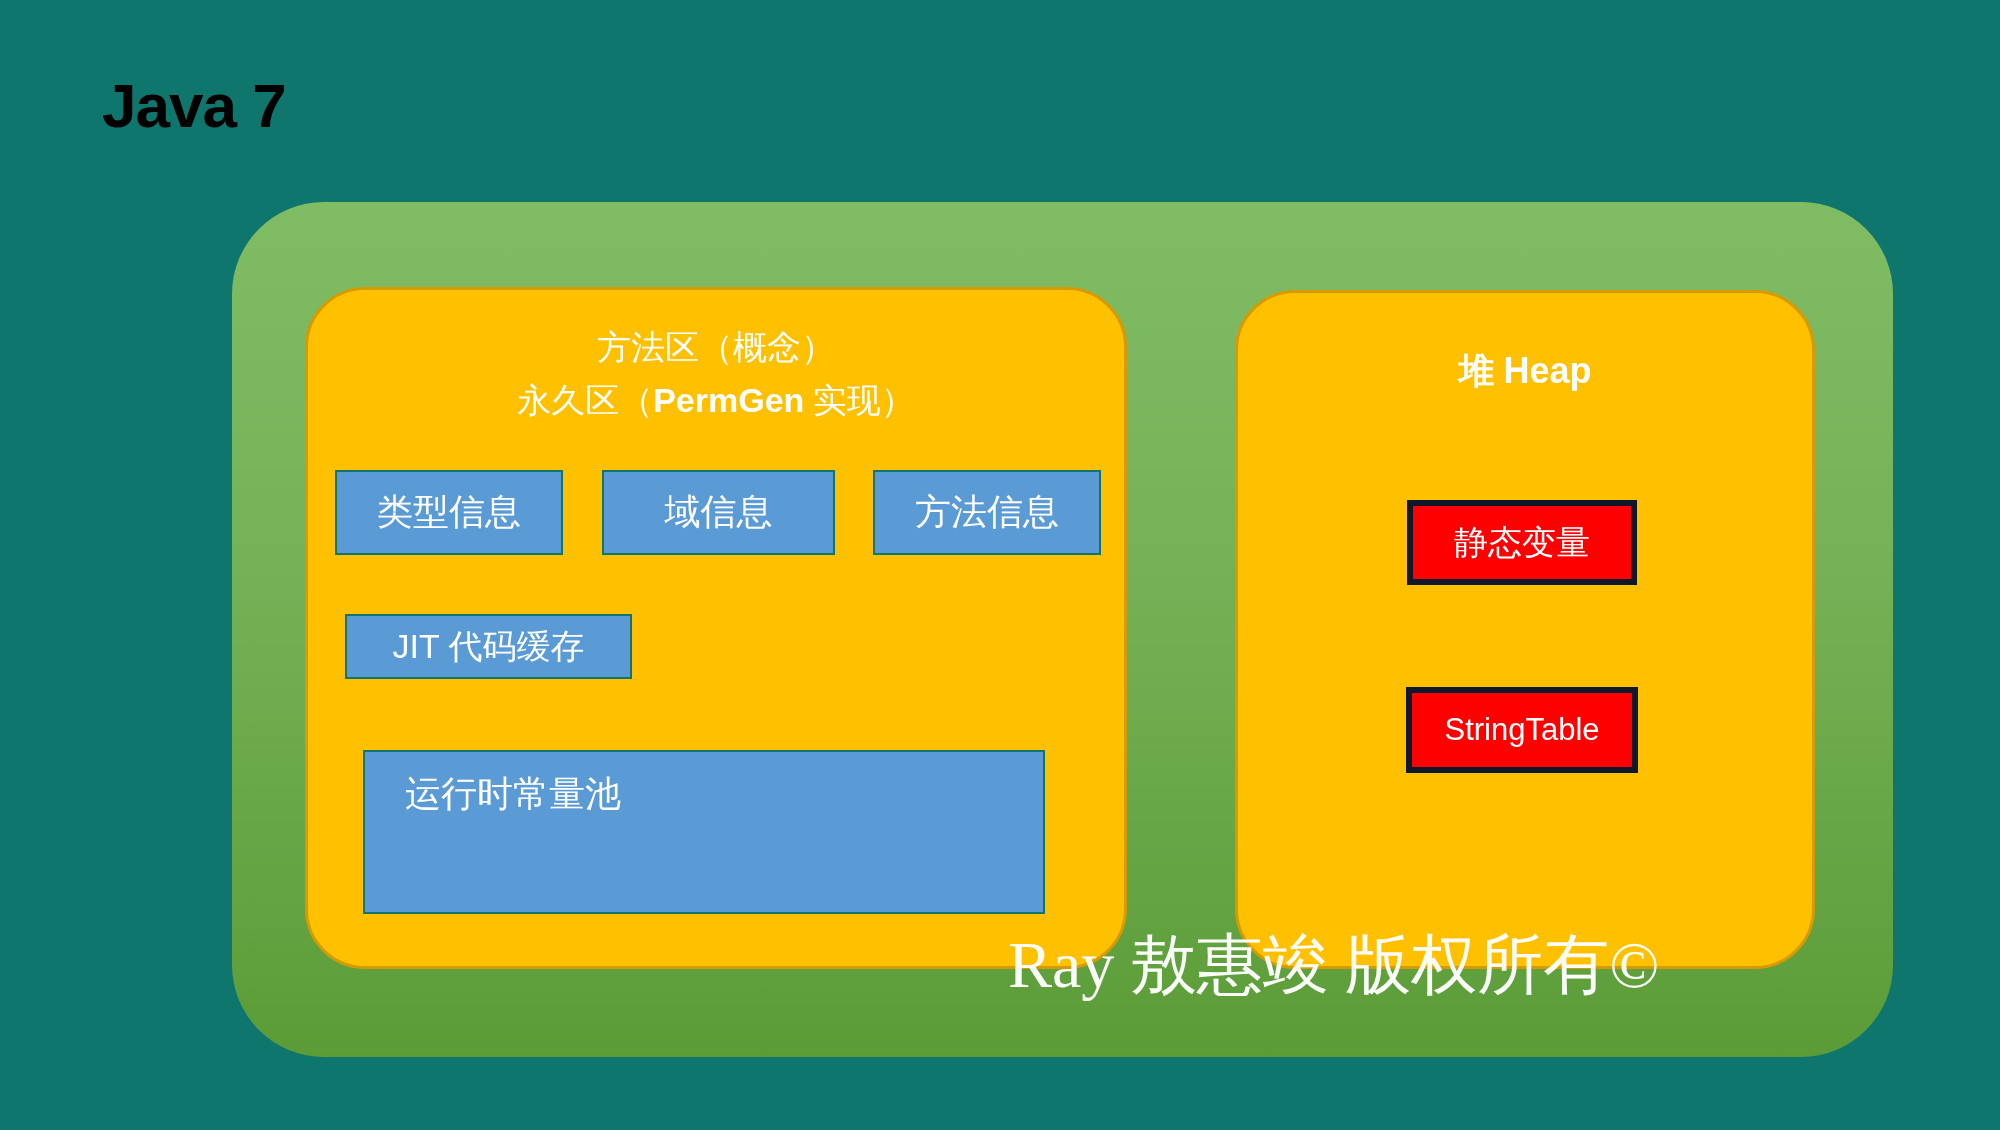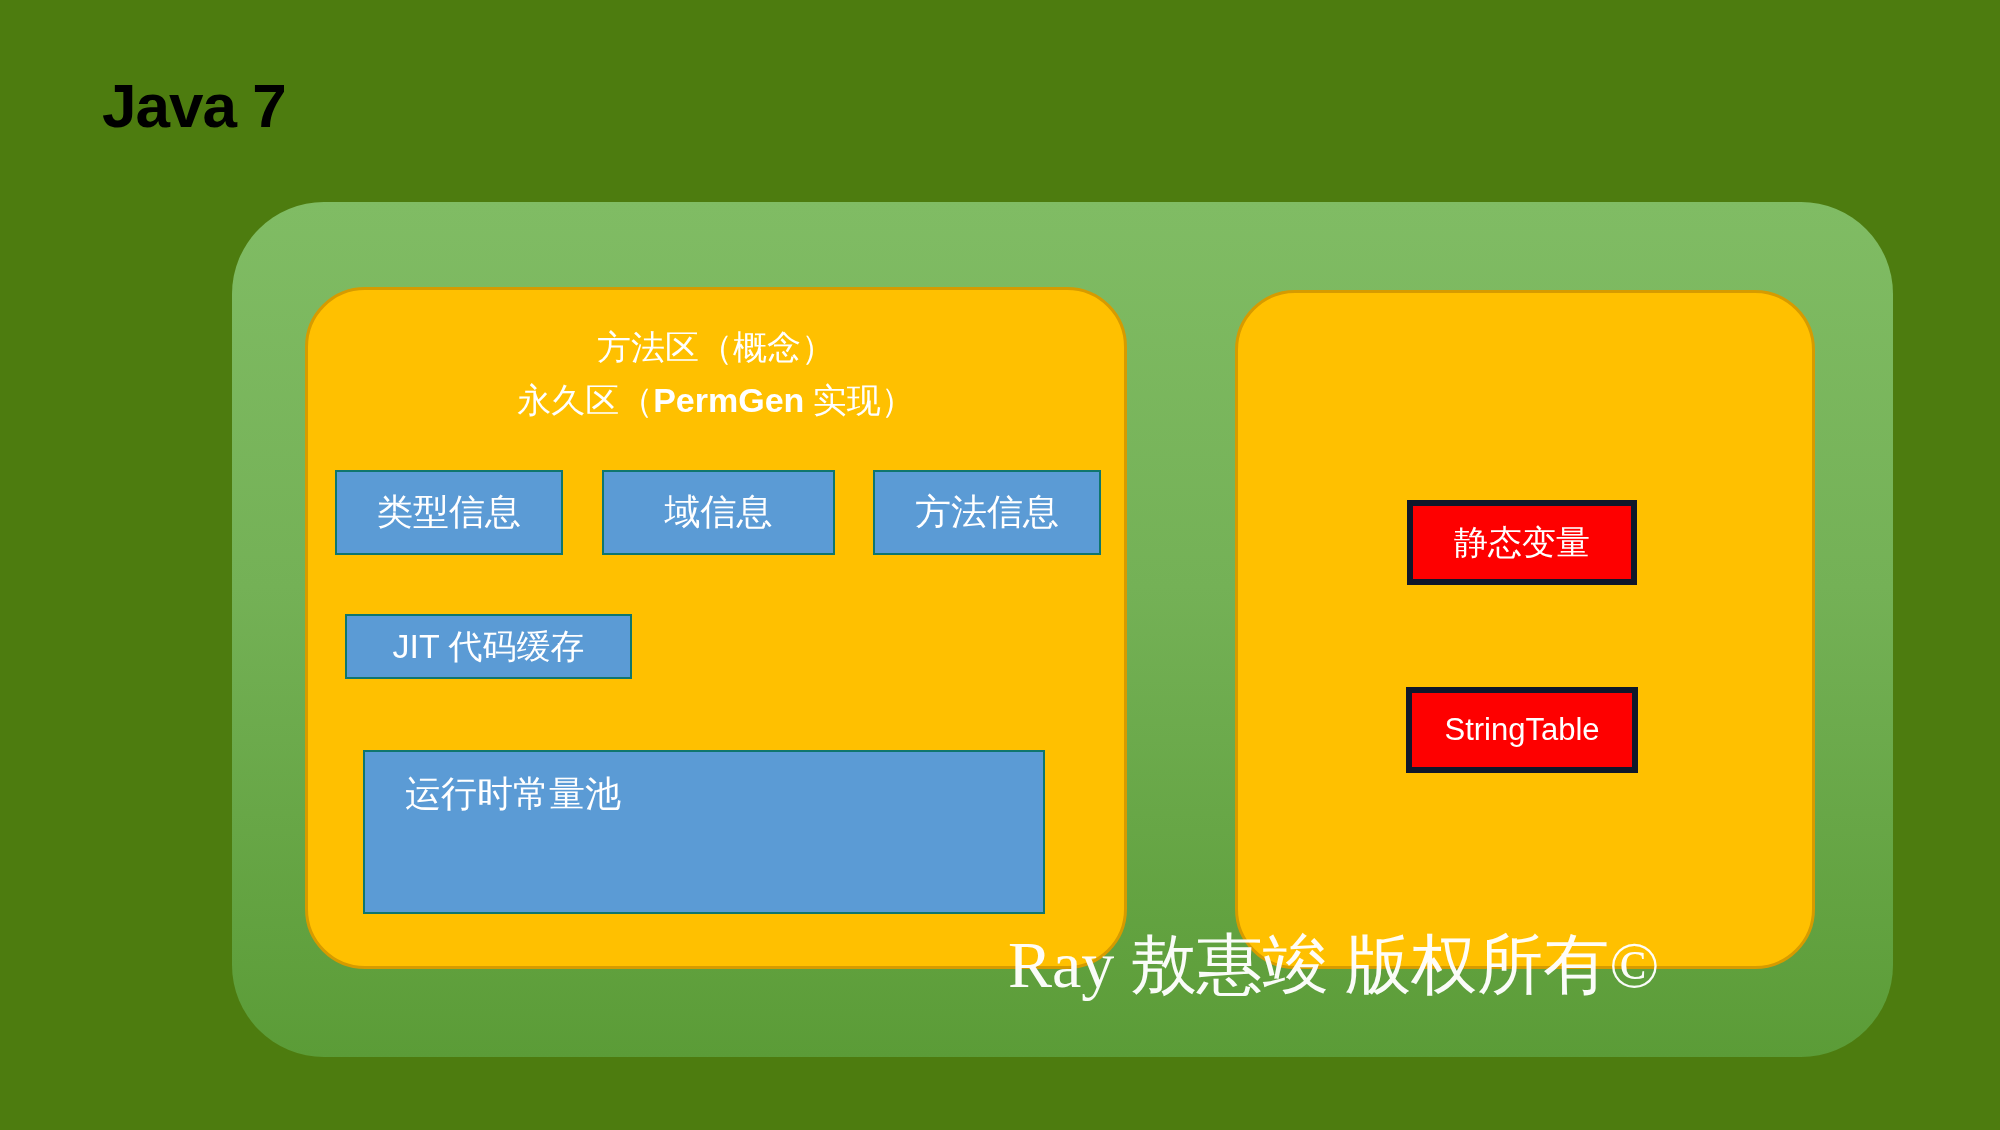--- a/index.html
+++ b/index.html
@@ -1,17 +1,17 @@
 <!DOCTYPE html>
 <html><head>
 <meta charset="utf-8">
 <style>
   html,body{margin:0;padding:0;background:#ffffff;}
   .canvas{
-    position:relative;width:2000px;height:1130px;background:#4d7c0f;overflow:hidden;
+    position:relative;width:2000px;height:1130px;background:#0f766e;overflow:hidden;
     font-family:"Liberation Serif","DejaVu Serif",serif;
   }
   .slide-title{
     position:absolute;left:102px;top:70px;
     font-family:"Liberation Sans","DejaVu Sans",sans-serif;
     font-weight:900;font-size:62px;color:#000000;letter-spacing:-1px;
   }
   .jvm{
     position:absolute;left:232px;top:202px;width:1661px;height:855px;
     border-radius:92px;
@@ -72,20 +72,21 @@
         <div><span>永久区（</span><span class="latin-bold">PermGen</span><span> 实现）</span></div>
       </div>
       <div class="blk blue blk-type">类型信息</div>
       <div class="blk blue blk-field">域信息</div>
       <div class="blk blue blk-method">方法信息</div>
       <div class="blk blue blk-jit">JIT 代码缓存</div>
       <div class="blk blue blk-pool">运行时常量池</div>
     </div>
 
     <div class="area heap-area">
+      <div class="heap-title"><span>堆 </span><span class="latin-bold">Heap</span></div>
       <div class="blk red blk-static">静态变量</div>
       <div class="blk red blk-strtab">StringTable</div>
     </div>
 
   </div>
 
   <div class="watermark">Ray 敖惠竣 版权所有©</div>
 
 </div>
 

